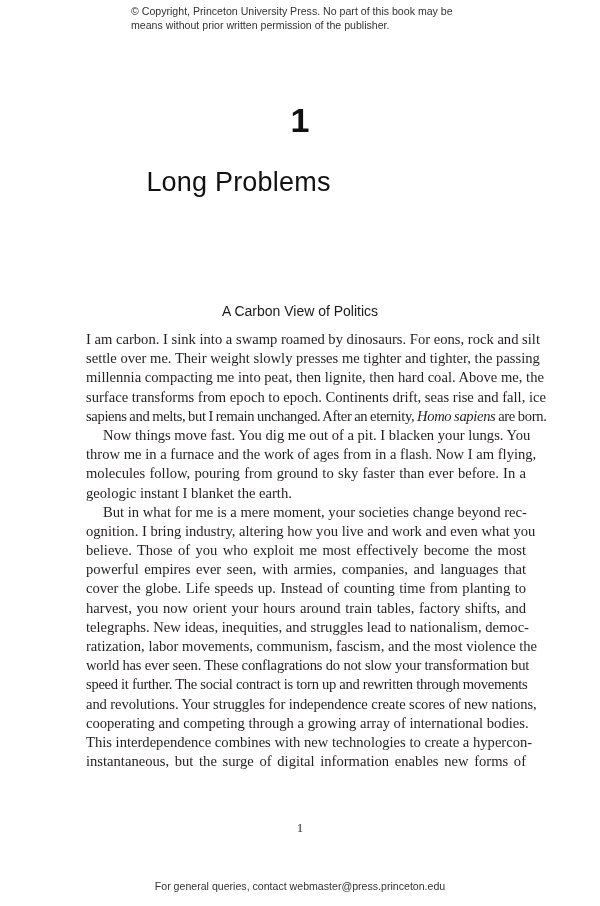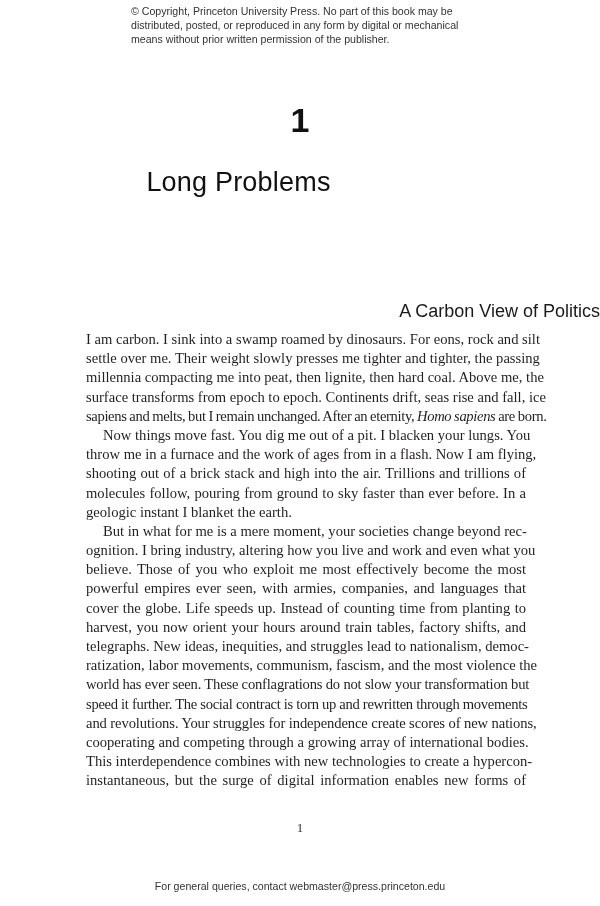--- a/index.html
+++ b/index.html
@@ -47,23 +47,23 @@
       font-size: 27px;
       line-height: 36px;
       color: #111;
       letter-spacing: 0.2px;
     }
     .section-title {
       position: absolute;
       left: 0;
       width: 600px;
       top: 301px;
-      text-align: right;
+      text-align: center;
       font-family: "Liberation Sans", sans-serif;
-      font-size: 18px;
+      font-size: 14px;
       line-height: 20px;
       color: #1a1a1a;
     }
     .body-text {
       position: absolute;
       left: 86px;
       top: 330px;
       width: 440px;
       font-family: "Liberation Serif", serif;
       font-size: 14.6px;
@@ -103,40 +103,38 @@
       font-size: 10.6px;
       color: #333;
     }
     em { font-style: italic; }
   </style>
 </head>
 <body>
 
 <div class="copyright">
   <div>© Copyright, Princeton University Press. No part of this book may be</div>
-  <div>distributed, posted, or reproduced in any form by digital or mechanical</div>
   <div>means without prior written permission of the publisher.</div>
 </div>
 
 <div class="chapter-number">1</div>
 <div class="chapter-title">Long Problems</div>
 
 <div class="section-title">A Carbon View of Politics</div>
 
 <div class="body-text">
 
   <span class="line">I am carbon. I sink into a swamp roamed by dinosaurs. For eons, rock and silt</span>
   <span class="line">settle over me. Their weight slowly presses me tighter and tighter, the passing</span>
   <span class="line">millennia compacting me into peat, then lignite, then hard coal. Above me, the</span>
   <span class="line">surface transforms from epoch to epoch. Continents drift, seas rise and fall, ice</span>
   <span class="line" style="letter-spacing:-0.35px;word-spacing:-0.5px;"><span>sapiens and melts, but I remain unchanged. After an eternity, </span><em>Homo sapiens</em><span> are born.</span></span>
 
   <span class="line indent">Now things move fast. You dig me out of a pit. I blacken your lungs. You</span>
   <span class="line">throw me in a furnace and the work of ages from in a flash. Now I am flying,</span>
-  <span class="line">shooting out of a brick stack and high into the air. Trillions and trillions of</span>
   <span class="line">molecules follow, pouring from ground to sky faster than ever before. In a</span>
   <span class="line last">geologic instant I blanket the earth.</span>
 
   <span class="line indent">But in what for me is a mere moment, your societies change beyond rec-</span>
   <span class="line">ognition. I bring industry, altering how you live and work and even what you</span>
   <span class="line">believe. Those of you who exploit me most effectively become the most</span>
   <span class="line">powerful empires ever seen, with armies, companies, and languages that</span>
   <span class="line">cover the globe. Life speeds up. Instead of counting time from planting to</span>
   <span class="line">harvest, you now orient your hours around train tables, factory shifts, and</span>
   <span class="line">telegraphs. New ideas, inequities, and struggles lead to nationalism, democ-</span>

